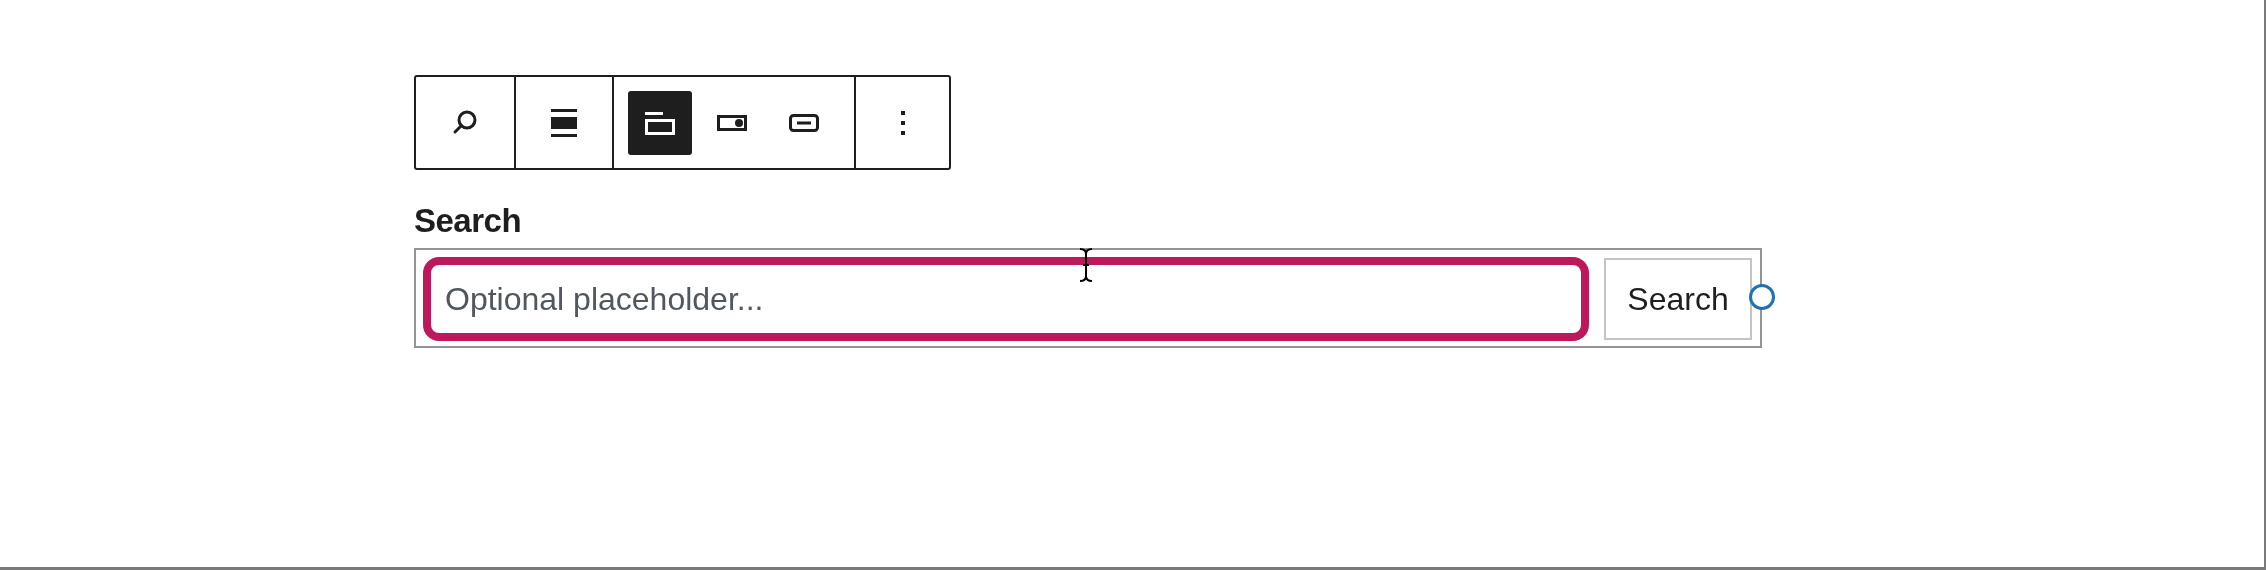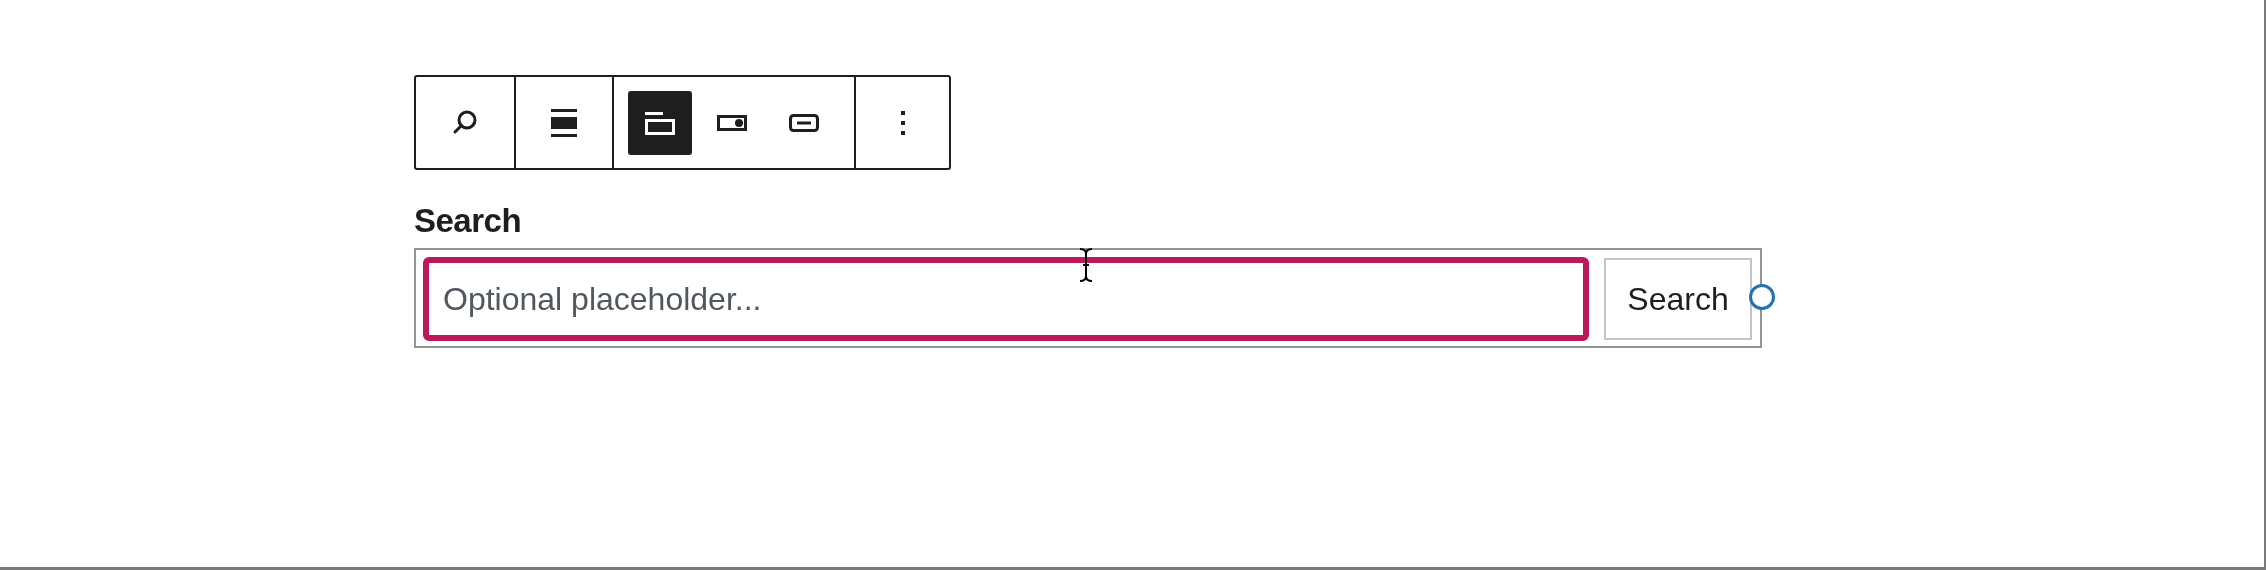--- a/index.html
+++ b/index.html
@@ -95,22 +95,22 @@
       border: 2px solid #949494;
       width: 1348px;
     }
     .search-input {
       position: absolute;
       left: 7px;
       top: 7px;
       width: 1166px;
       height: 84px;
       box-sizing: border-box;
-      border: 6px solid #be185d;
-      border-radius: 6px;
+      border: 8px solid #be185d;
+      border-radius: 16px;
       background: #fff;
       padding: 0 0 0 14px;
       font-family: "Liberation Sans", sans-serif;
       font-size: 32px;
       color: #ec4899;
       outline: none;
       caret-color: #1e1e1e;
     }
     .search-input::placeholder {
       color: #50575e;

